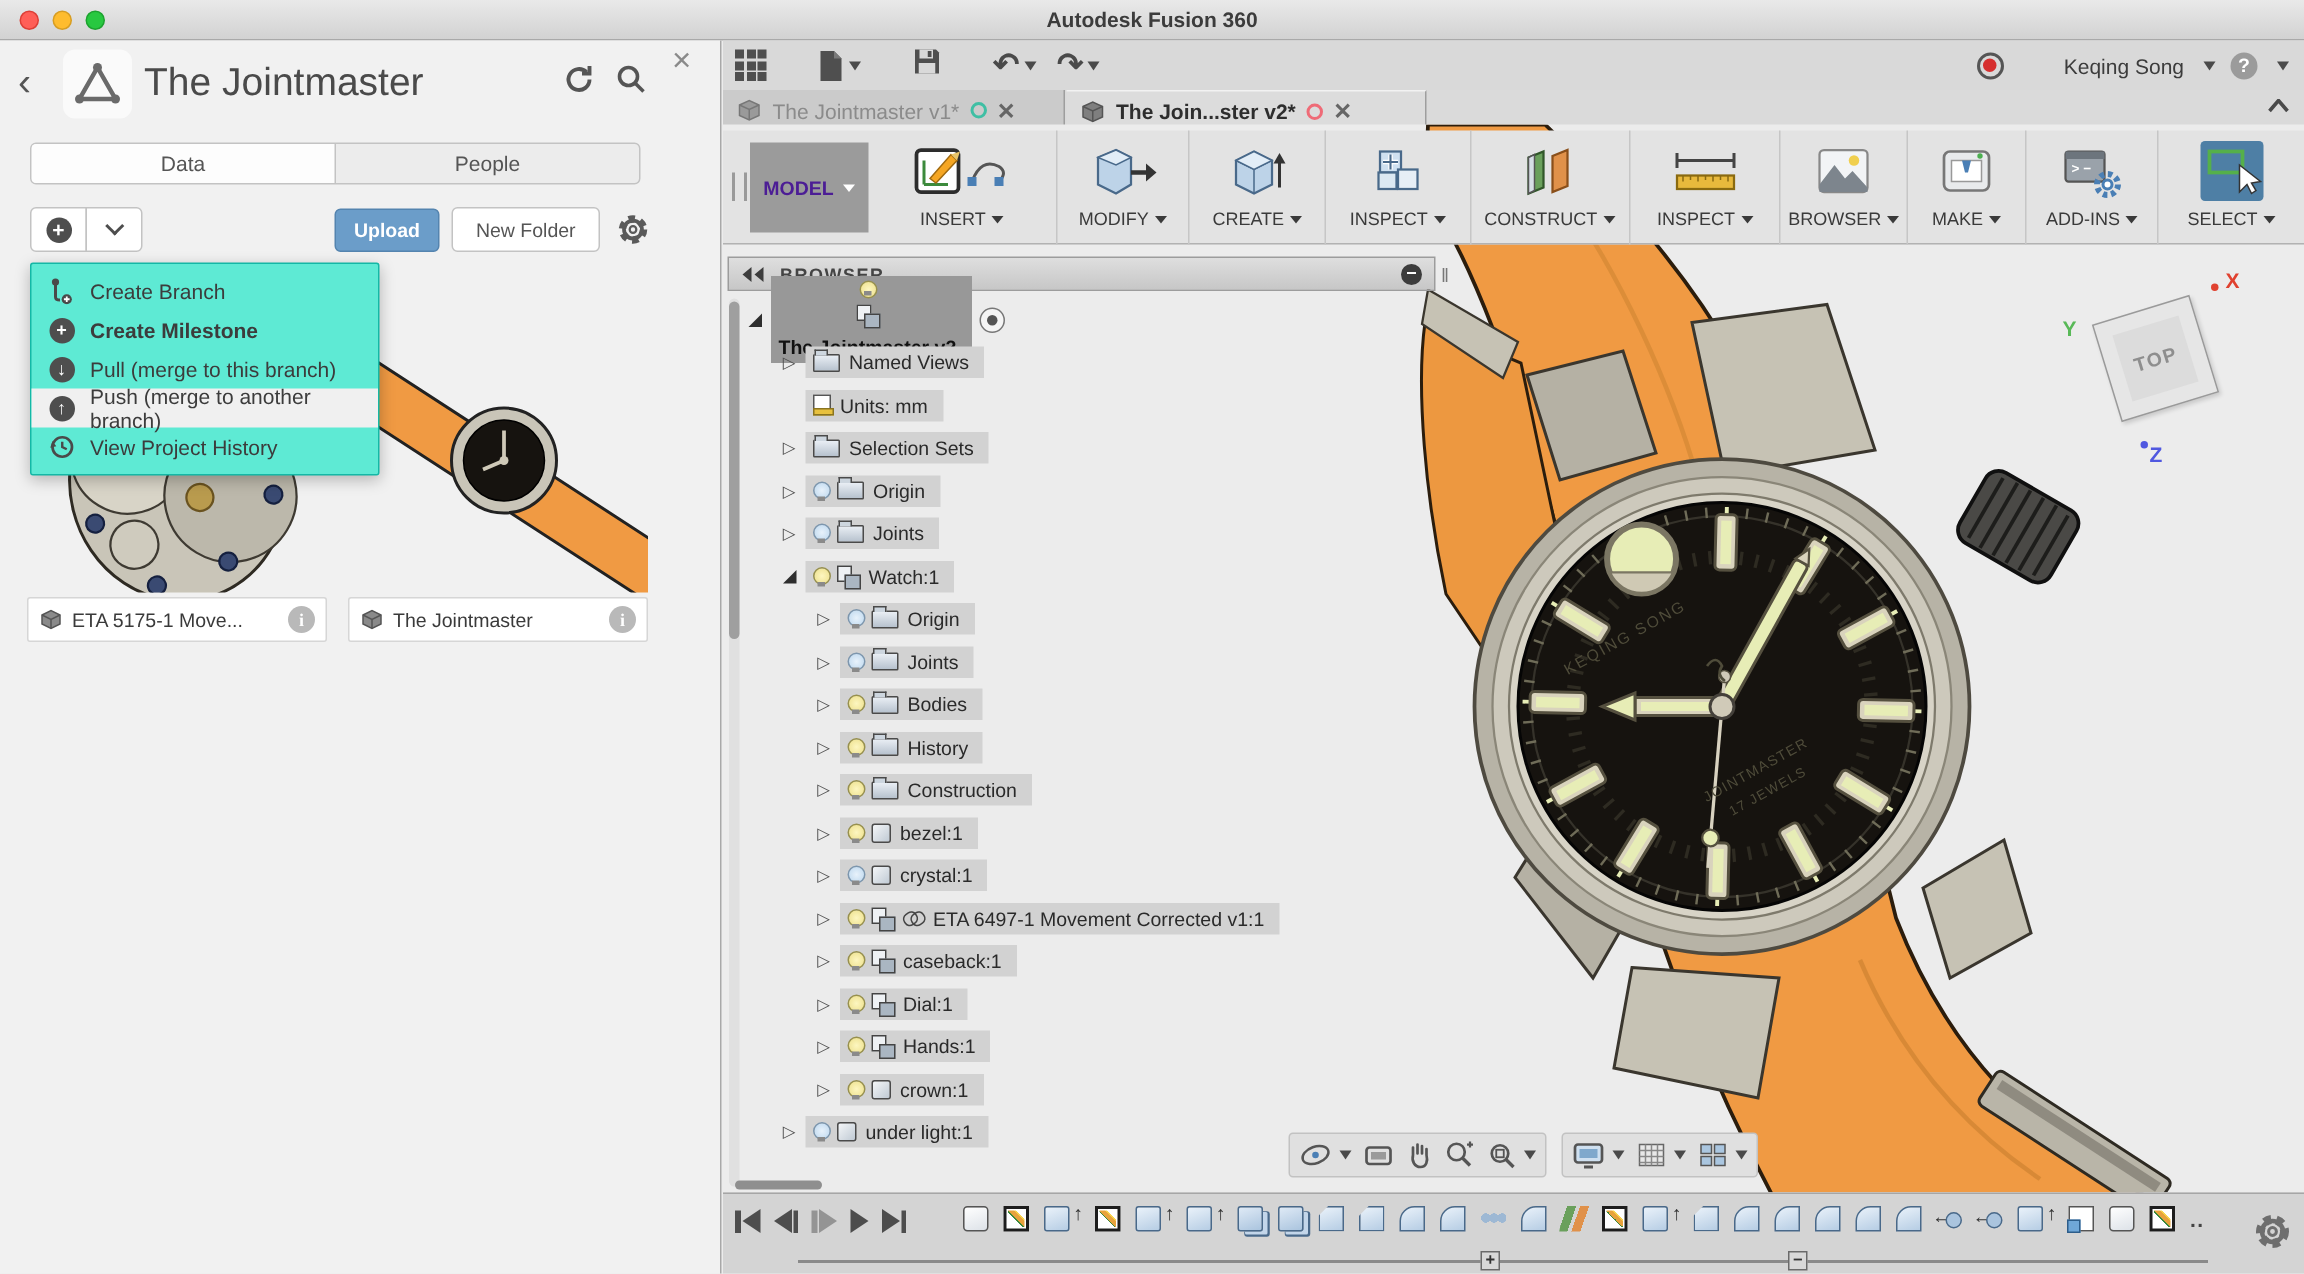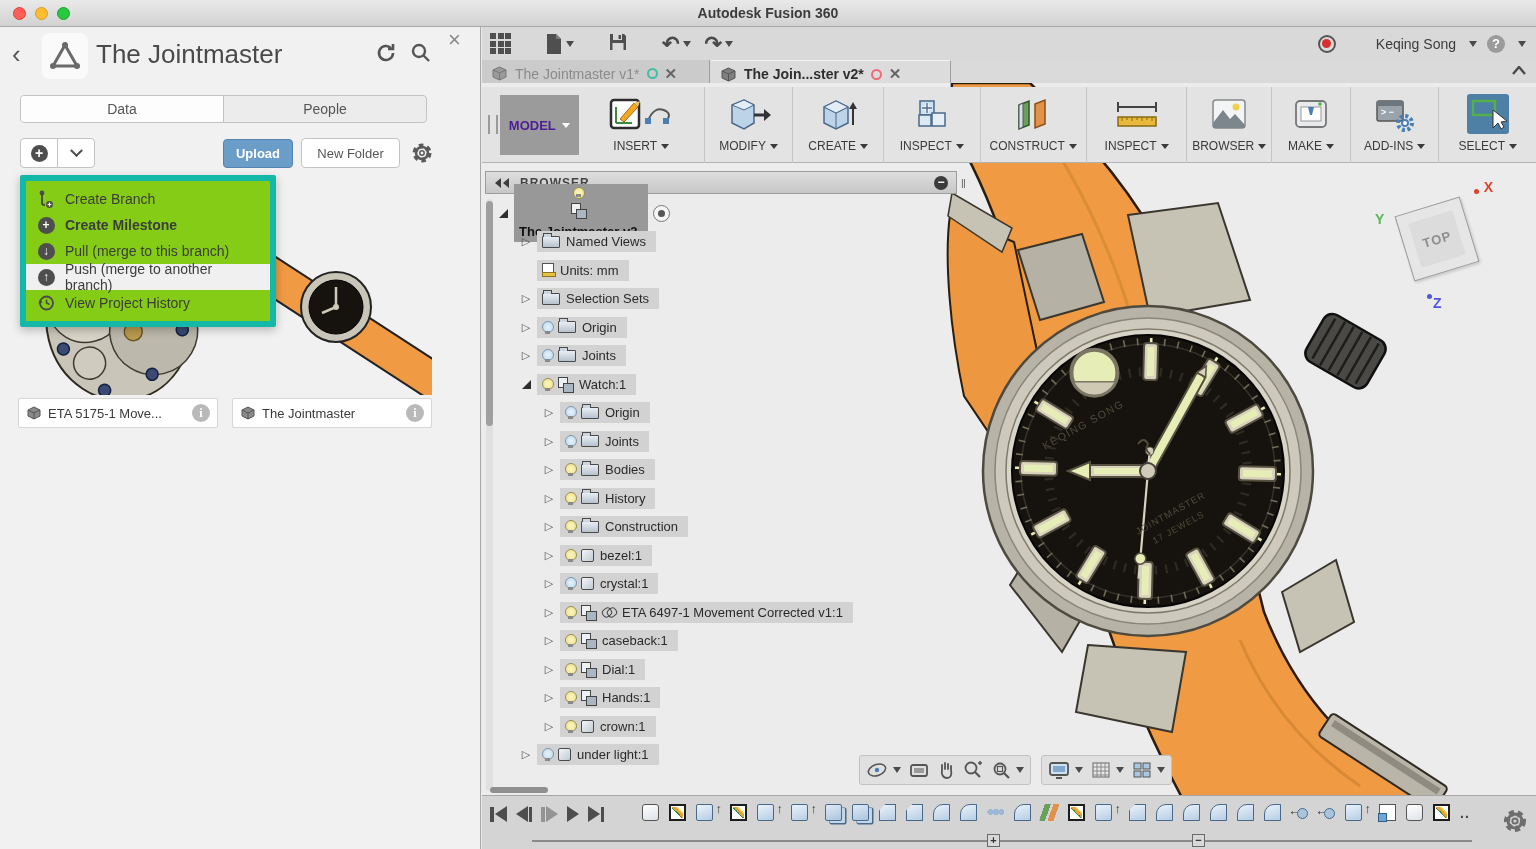--- a/index.html
+++ b/index.html
@@ -40,21 +40,21 @@
 
   
   .card { position:absolute; width:200px; height:193px; }
   .card1 { left:18px; top:208px; } .card2 { left:232px; top:208px; }
   .card-thumb { position:absolute; left:0; top:0; width:200px; height:160px; }
   .card-label { position:absolute; left:0; bottom:0; width:200px; height:30px; background:#fff; border:1px solid #d6d6d6; border-radius:2px; display:flex; align-items:center; padding:0 7px; gap:6px; }
   .card-label .lbl { font-size:13px; color:#3a3a3a; flex:1; white-space:nowrap; overflow:hidden; }
   .info-circle { width:18px; height:18px; border-radius:50%; background:#b9b9b9; color:#fff; font-size:12px; font-weight:bold; font-family:"Liberation Serif",serif; text-align:center; line-height:18px; }
 
   
-  .branch-menu { position:absolute; left:20px; top:148px; width:256px; background:#84cc16; border:6px solid #14b8a6; border-radius:2px; box-shadow:0 3px 10px rgba(0,0,0,0.25); padding:5px 0; z-index:30; }
+  .branch-menu { position:absolute; left:20px; top:148px; width:233px; background:#5eead4; border:1px solid #14b8a6; border-radius:2px; box-shadow:0 3px 10px rgba(0,0,0,0.25); padding:5px 0; z-index:30; }
   .menu-item { height:26px; display:flex; align-items:center; gap:9px; padding:0 10px; font-size:14px; color:#3c3c3c; }
   .menu-item.hl { background:#f0f0f0; }
   .menu-item.bold { font-weight:bold; }
   .mi-icon { width:20px; display:flex; justify-content:center; flex:0 0 20px; }
   .circ-ico { width:17px; height:17px; border-radius:50%; background:#4e4e4e; color:#fff; font-size:12px; font-weight:bold; text-align:center; line-height:17px; }
 
   
   .main { position:absolute; left:482px; top:27px; width:1054px; height:822px; }
 
   .qat { position:absolute; left:0; top:0; width:100%; height:33px; background:#d9d9d9; }

